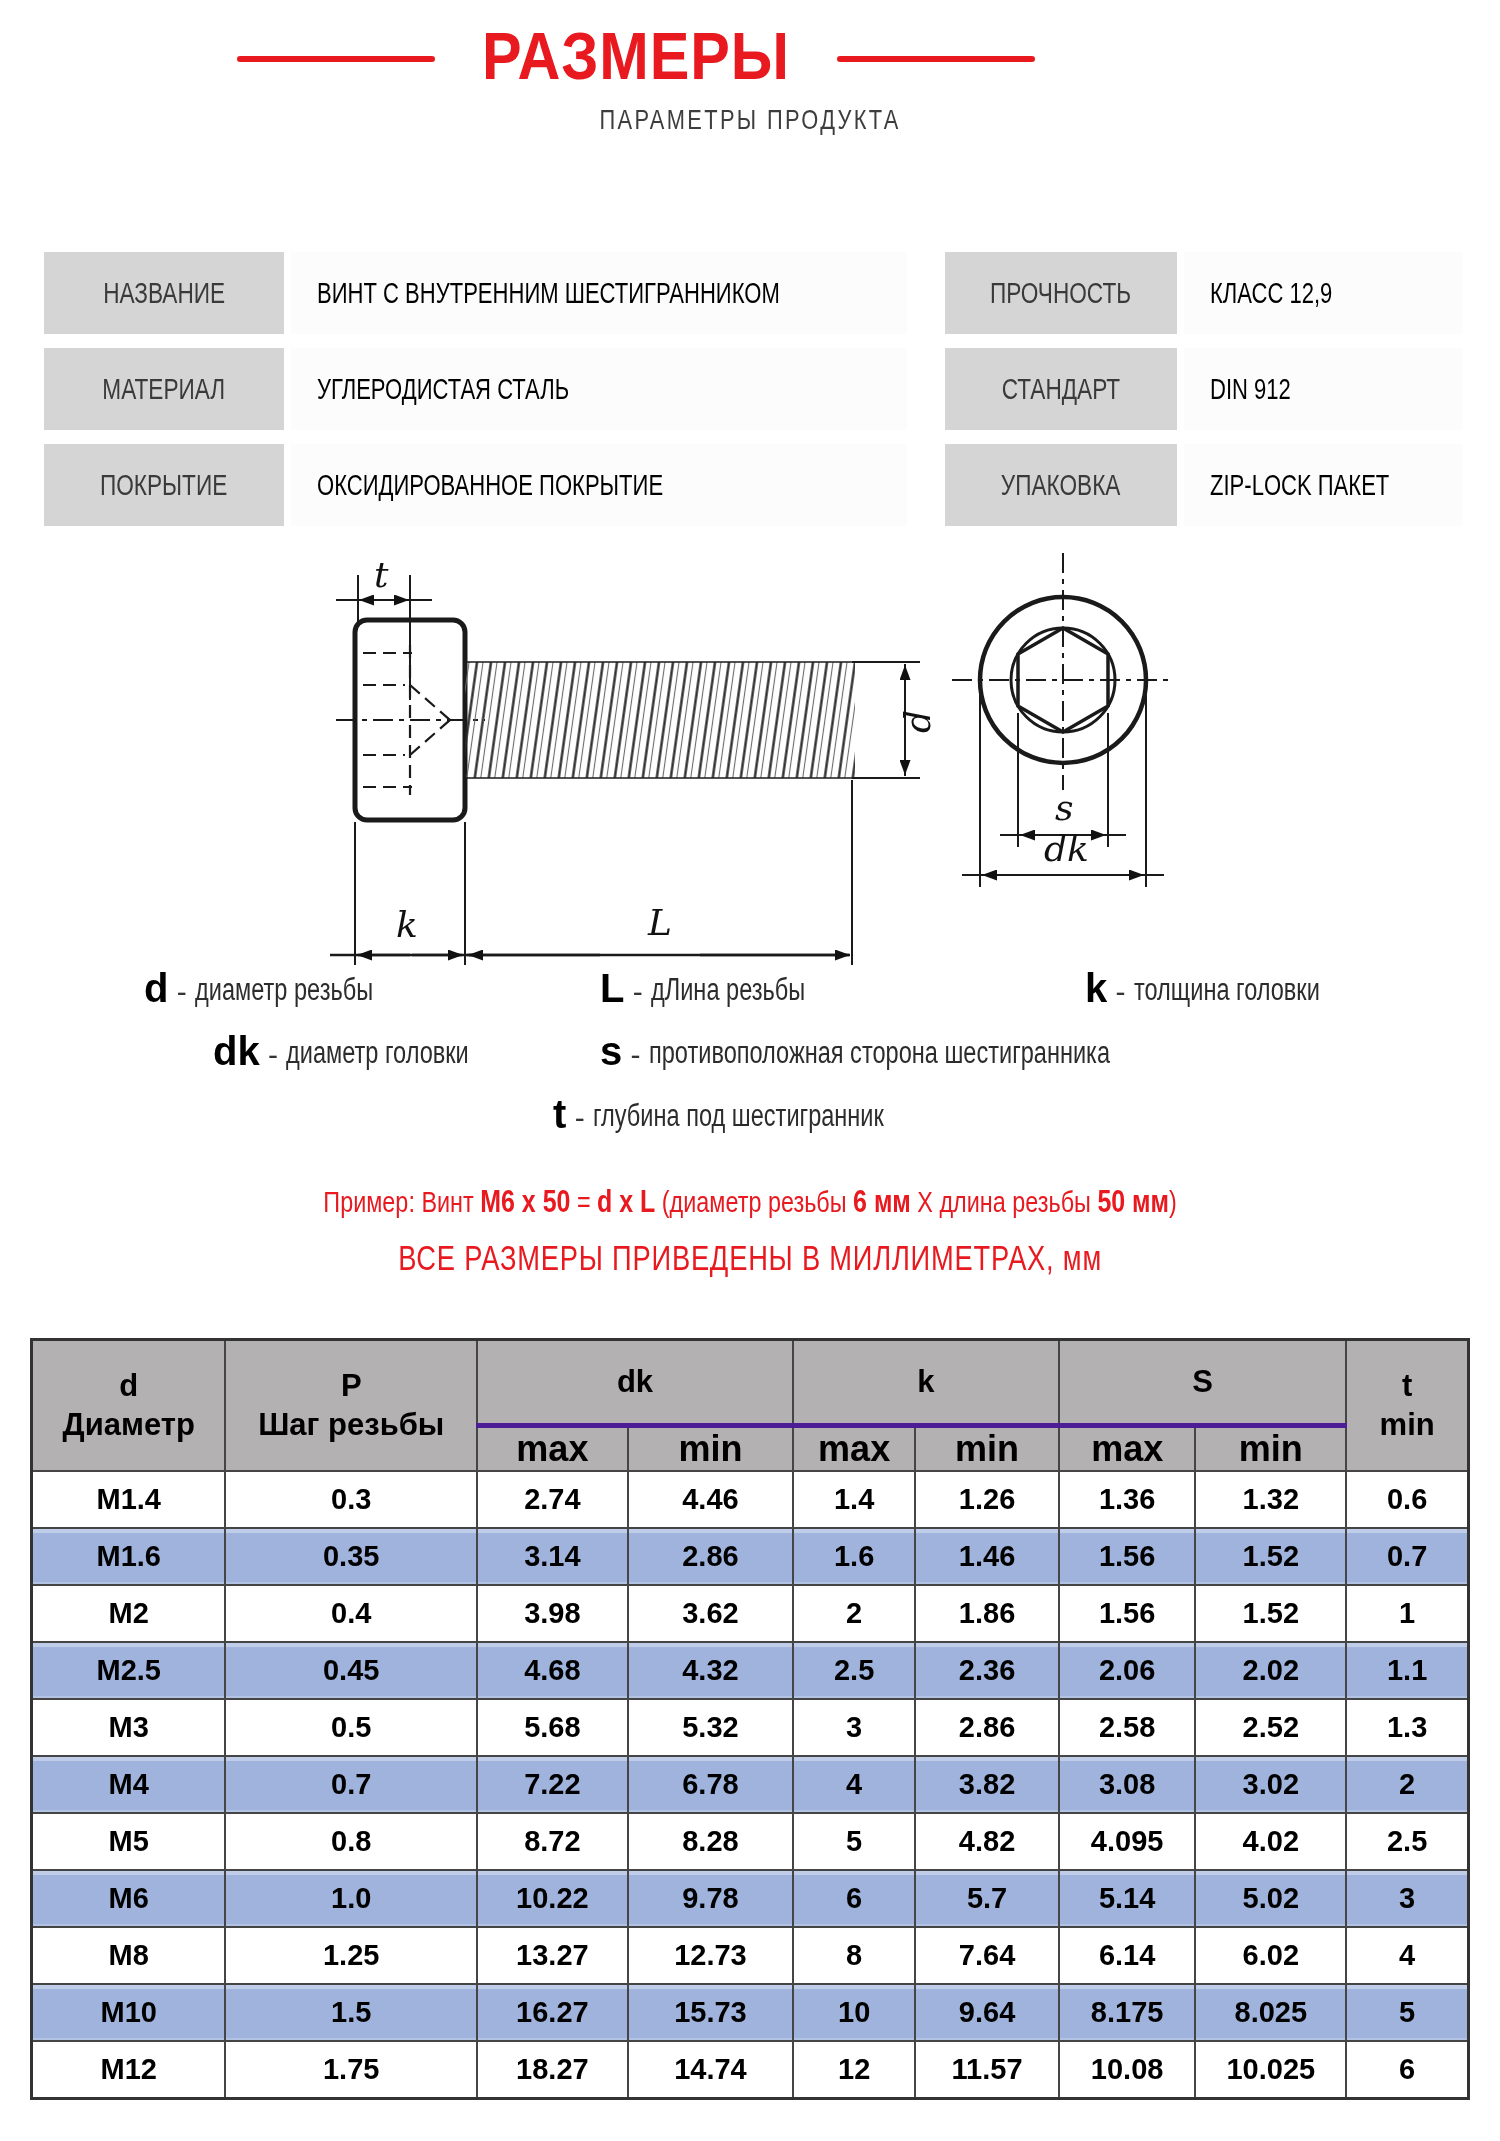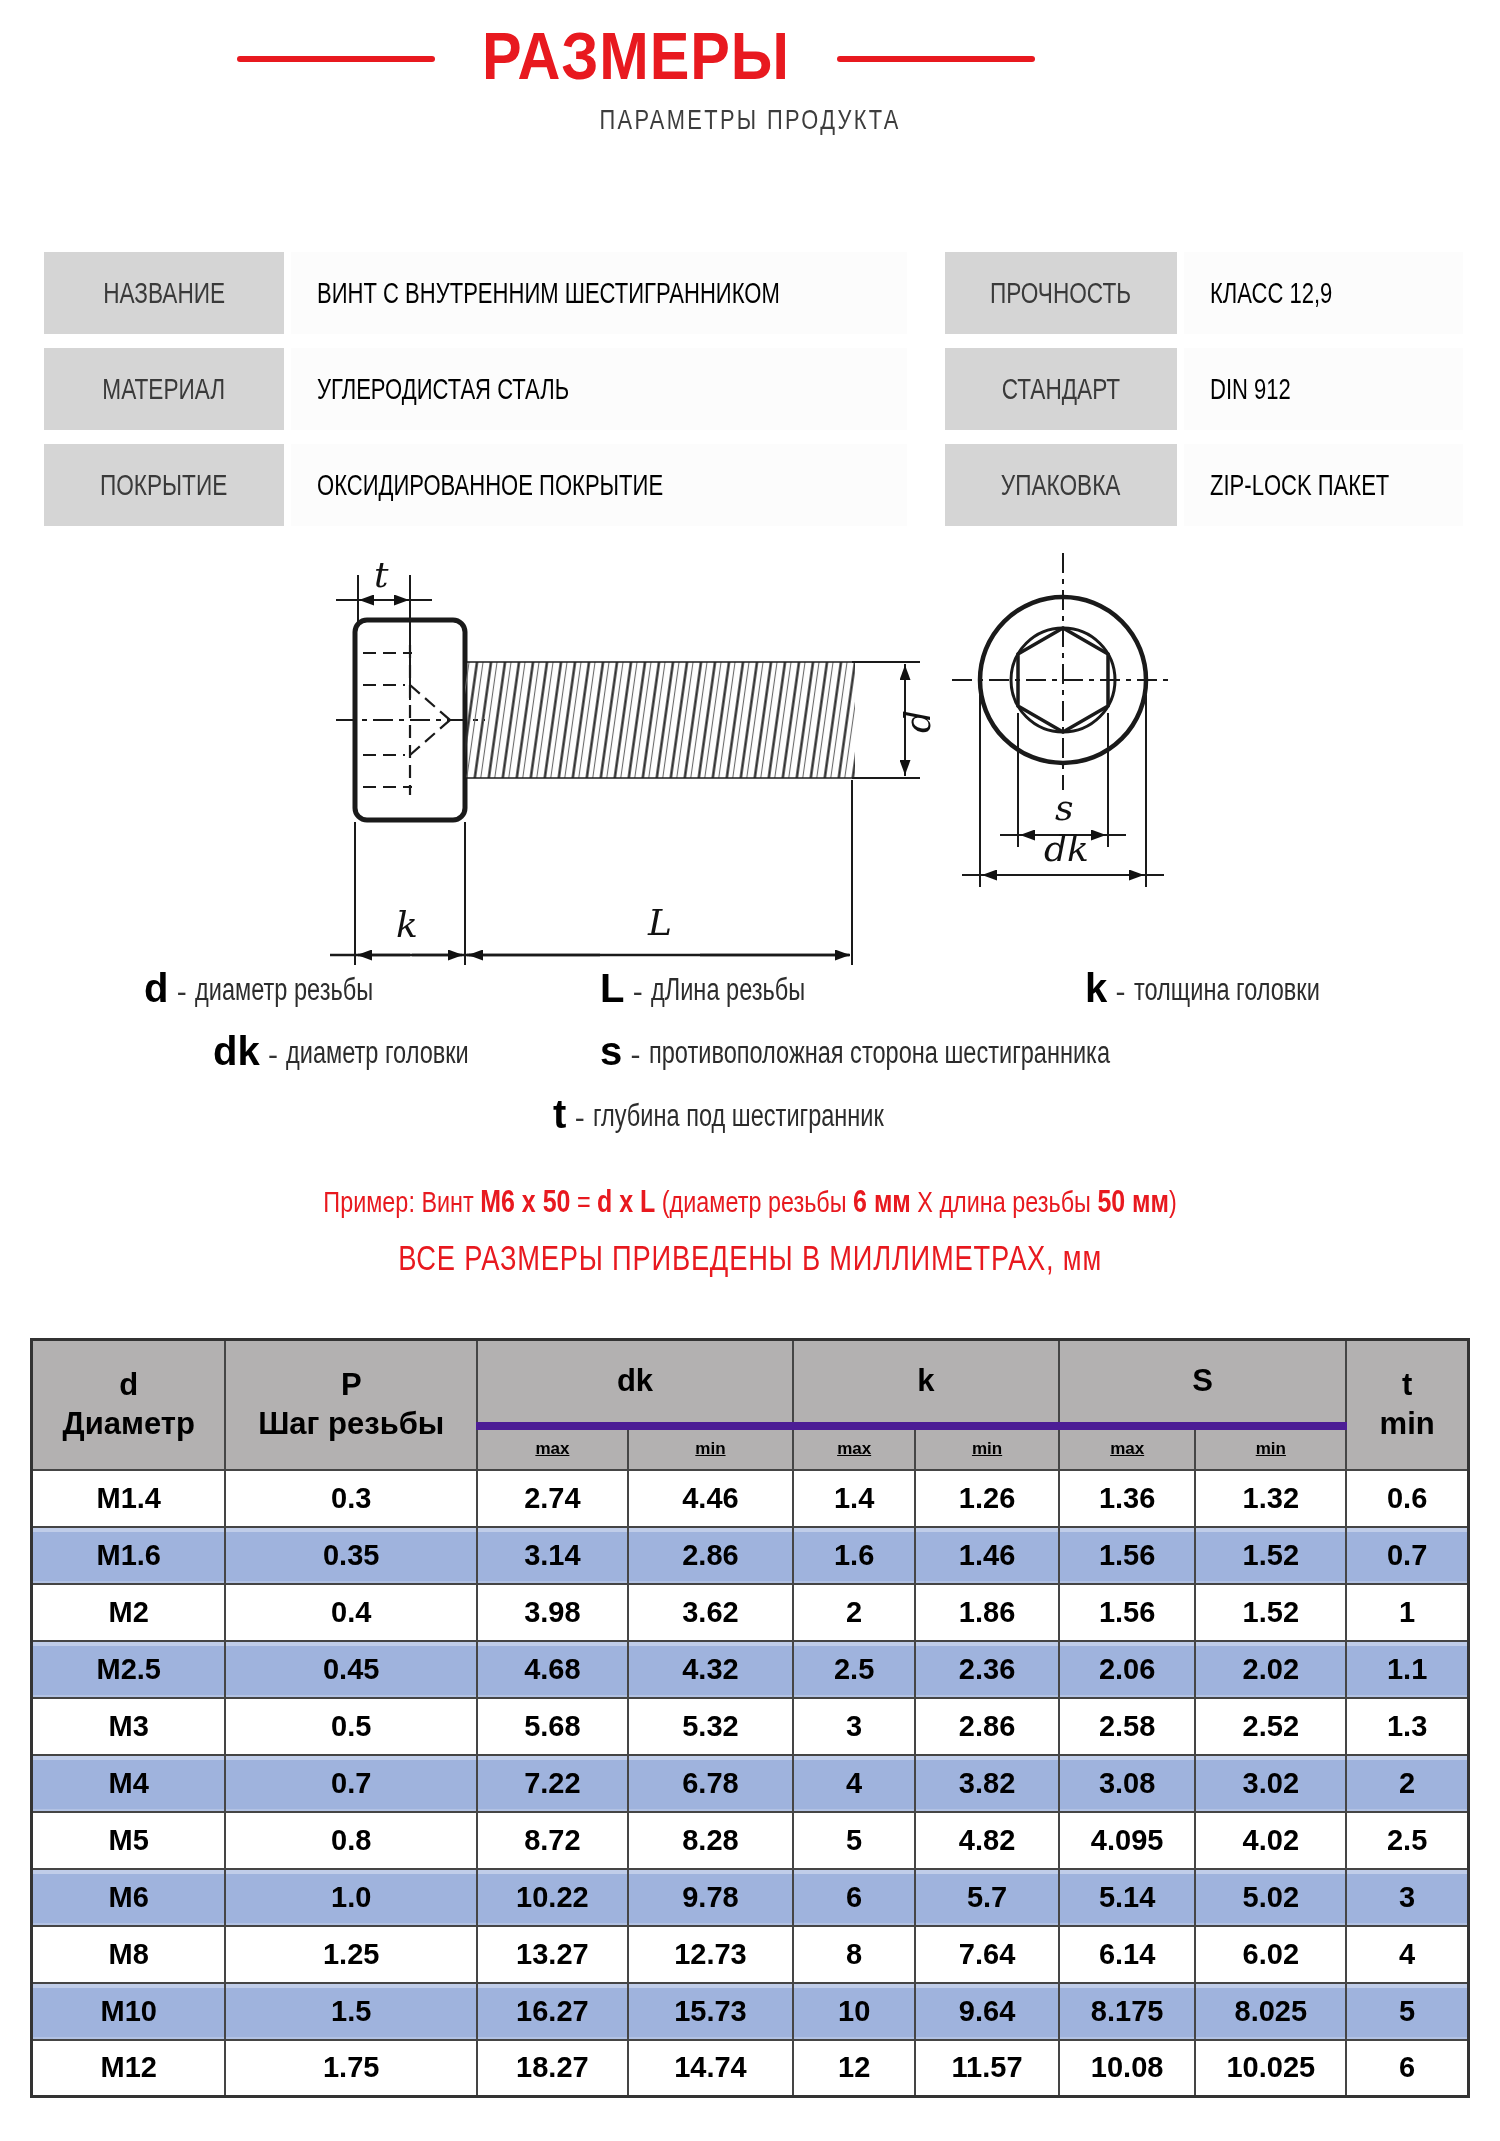--- a/index.html
+++ b/index.html
@@ -54,21 +54,21 @@
   
   table.sizes { position:absolute; top:1338px; left:30px; width:1440px;
                 border-collapse:collapse; table-layout:fixed;
                 border:3px solid #333; }
   table.sizes th, table.sizes td {
     border:2px solid #454545; text-align:center; vertical-align:middle;
     font-weight:700; color:#000;
   }
   table.sizes thead th { background:#b3b1b1; }
   table.sizes thead tr.grp th { height:86px; font-size:31px; line-height:1.25; }
-  table.sizes thead tr.subs th { height:44px; font-size:17px; border-top:8px solid #4c1d95;text-decoration:underline; }
+  table.sizes thead tr.subs th { height:44px; font-size:36px; border-top:5px solid #4c1d95; }
   table.sizes thead .two { font-size:29px; }
   table.sizes tbody td { height:57px; font-size:29px; background:#ffffff; }
   table.sizes tbody tr.hl td { background:#9fb3dd;
     box-shadow: inset 0 4px 0 rgba(255,255,255,0.35), inset 0 -2px 0 rgba(255,255,255,0.2); }
 </style>
 </head>
 <body>
 
 <div class="hdr">
   <span class="hline"></span>

